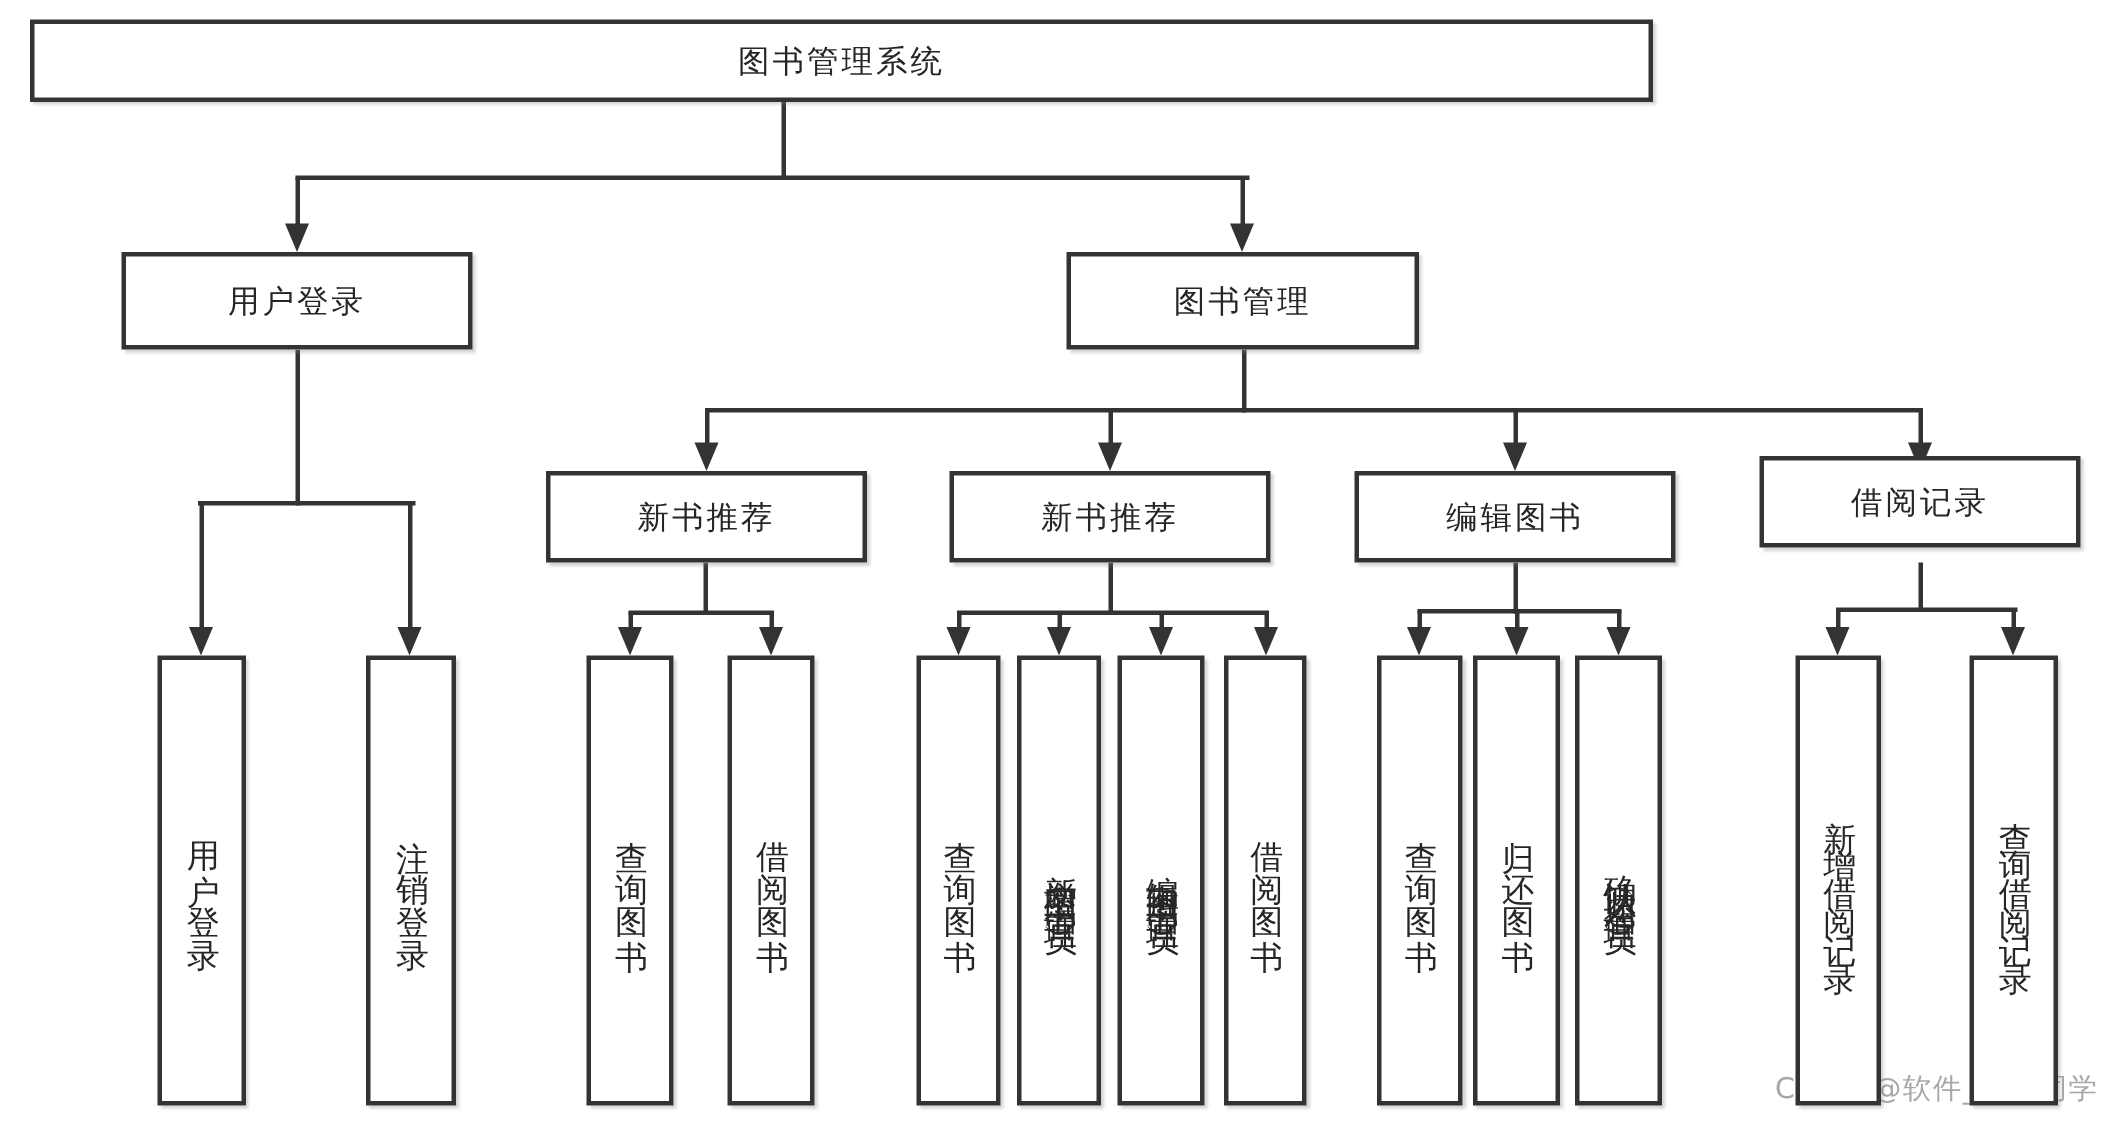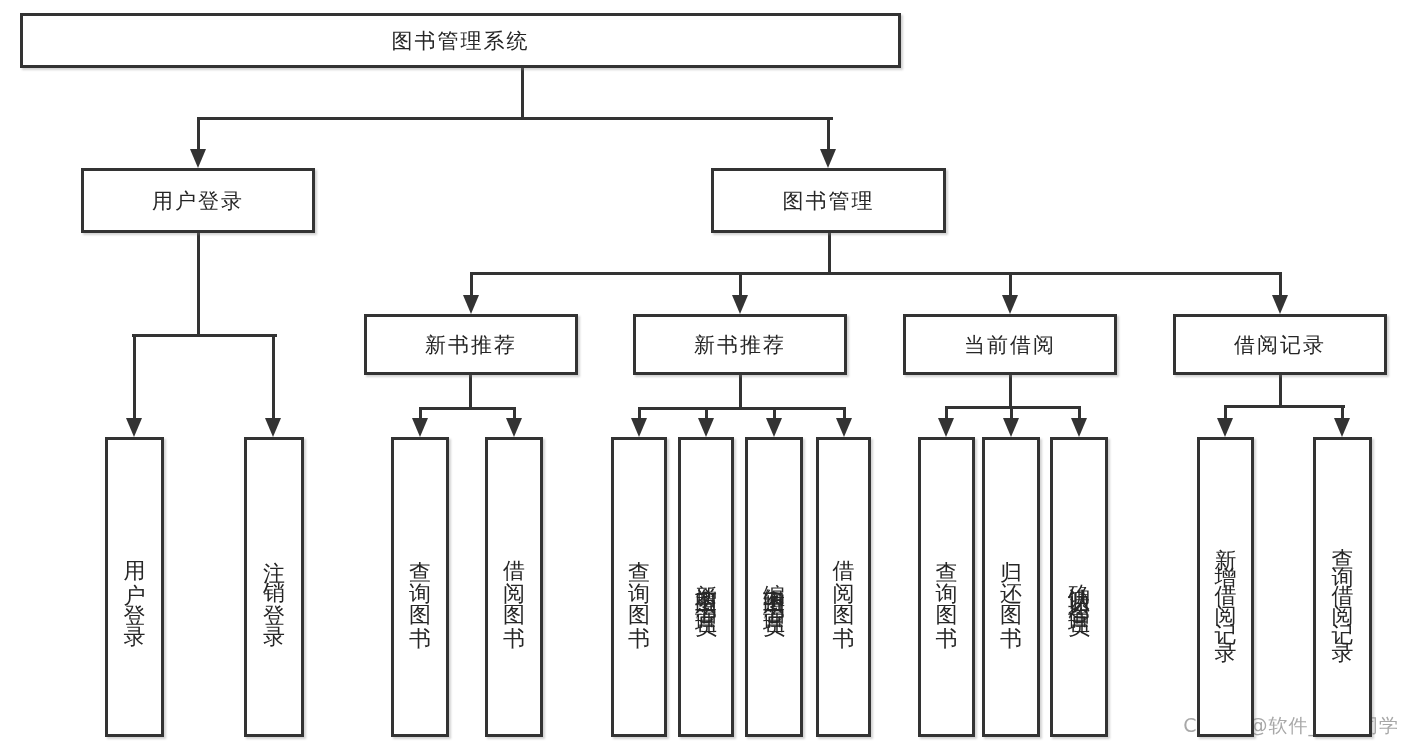--- a/index.html
+++ b/index.html
@@ -78,39 +78,39 @@
     <div class="shaft" style="left: 944.5px; top: 407px; height: 14px;"></div>
     <div class="head" style="left: 938px; top: 418px;"></div>
     <div class="shaft" style="left: 1009.5px; top: 407px; height: 14px;"></div>
     <div class="head" style="left: 1003px; top: 418px;"></div>
     <div class="shaft" style="left: 1077.5px; top: 407px; height: 14px;"></div>
     <div class="head" style="left: 1071px; top: 418px;"></div>
     <div class="shaft" style="left: 1223.5px; top: 406px; height: 15px;"></div>
     <div class="head" style="left: 1217px; top: 418px;"></div>
     <div class="shaft" style="left: 1340.5px; top: 406px; height: 15px;"></div>
     <div class="head" style="left: 1334px; top: 418px;"></div>
-    <div class="box h" style="left: 20px; top: 13px; width: 881px; height: 55px;">
+    <div class="box h" style="left: 20px; top: 13px; width: 1082px; height: 55px;">
       <span class="lbl">图书管理系统</span>
     </div>
     <div class="box h" style="left: 81px; top: 168px; width: 234px; height: 65px;">
       <span class="lbl">用户登录</span>
     </div>
     <div class="box h" style="left: 364px; top: 314px; width: 214px; height: 61px;">
       <span class="lbl">新书推荐</span>
     </div>
     <div class="box h" style="left: 711px; top: 168px; width: 235px; height: 65px;">
       <span class="lbl">图书管理</span>
     </div>
     <div class="box h" style="left: 633px; top: 314px; width: 214px; height: 61px;">
       <span class="lbl">新书推荐</span>
     </div>
     <div class="box h" style="left: 903px; top: 314px; width: 214px; height: 61px;">
-      <span class="lbl">当前借阅</span>
+      <span class="lbl">编辑图书</span>
     </div>
-    <div class="box h" style="left: 1173px; top: 314px; width: 214px; height: 61px;">
+    <div class="box h" style="left: 1173px; top: 304px; width: 214px; height: 61px;">
       <span class="lbl">借阅记录</span>
     </div>
     <div class="box v" style="left: 105px; top: 437px; width: 59px; height: 300px;">
       <span class="lbl" style="letter-spacing: 22px;">用户登录</span>
     </div>
     <div class="box v" style="left: 244px; top: 437px; width: 60px; height: 300px;">
       <span class="lbl" style="letter-spacing: 22px;">注销登录</span>
     </div>
     <div class="box v" style="left: 391px; top: 437px; width: 58px; height: 300px;">
       <span class="lbl" style="letter-spacing: 22px;">查询图书</span>

